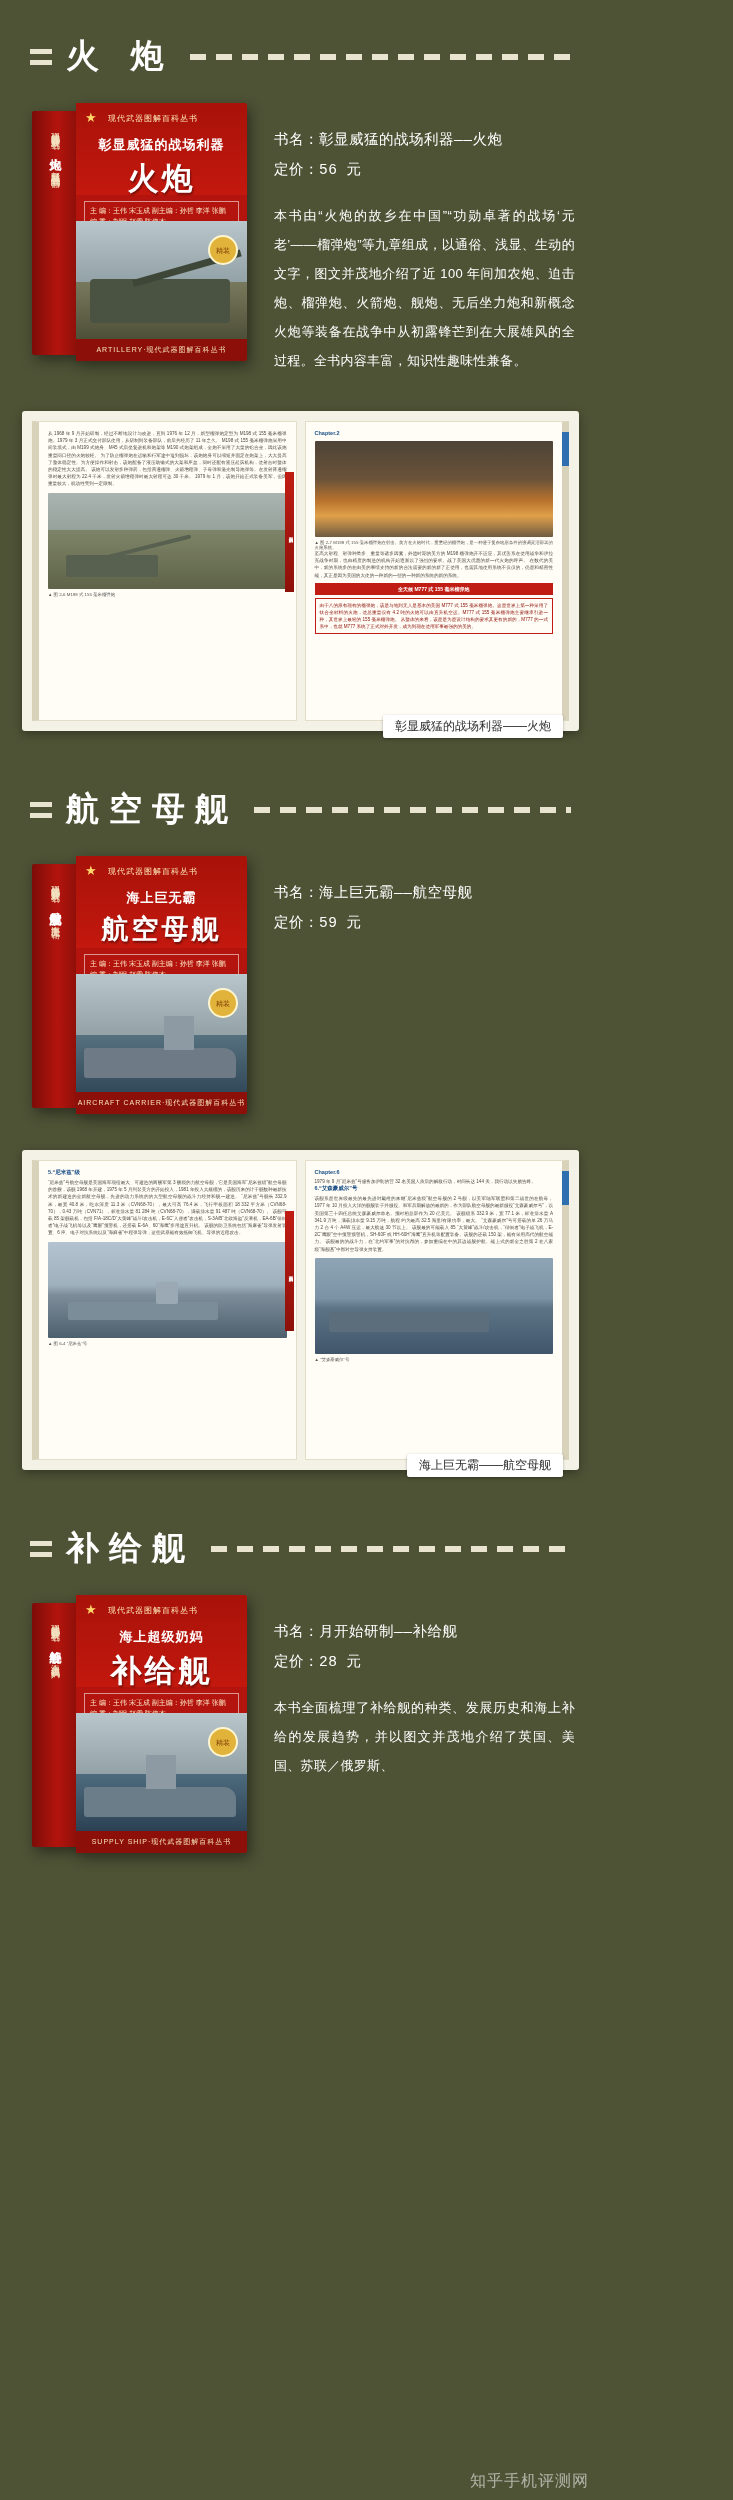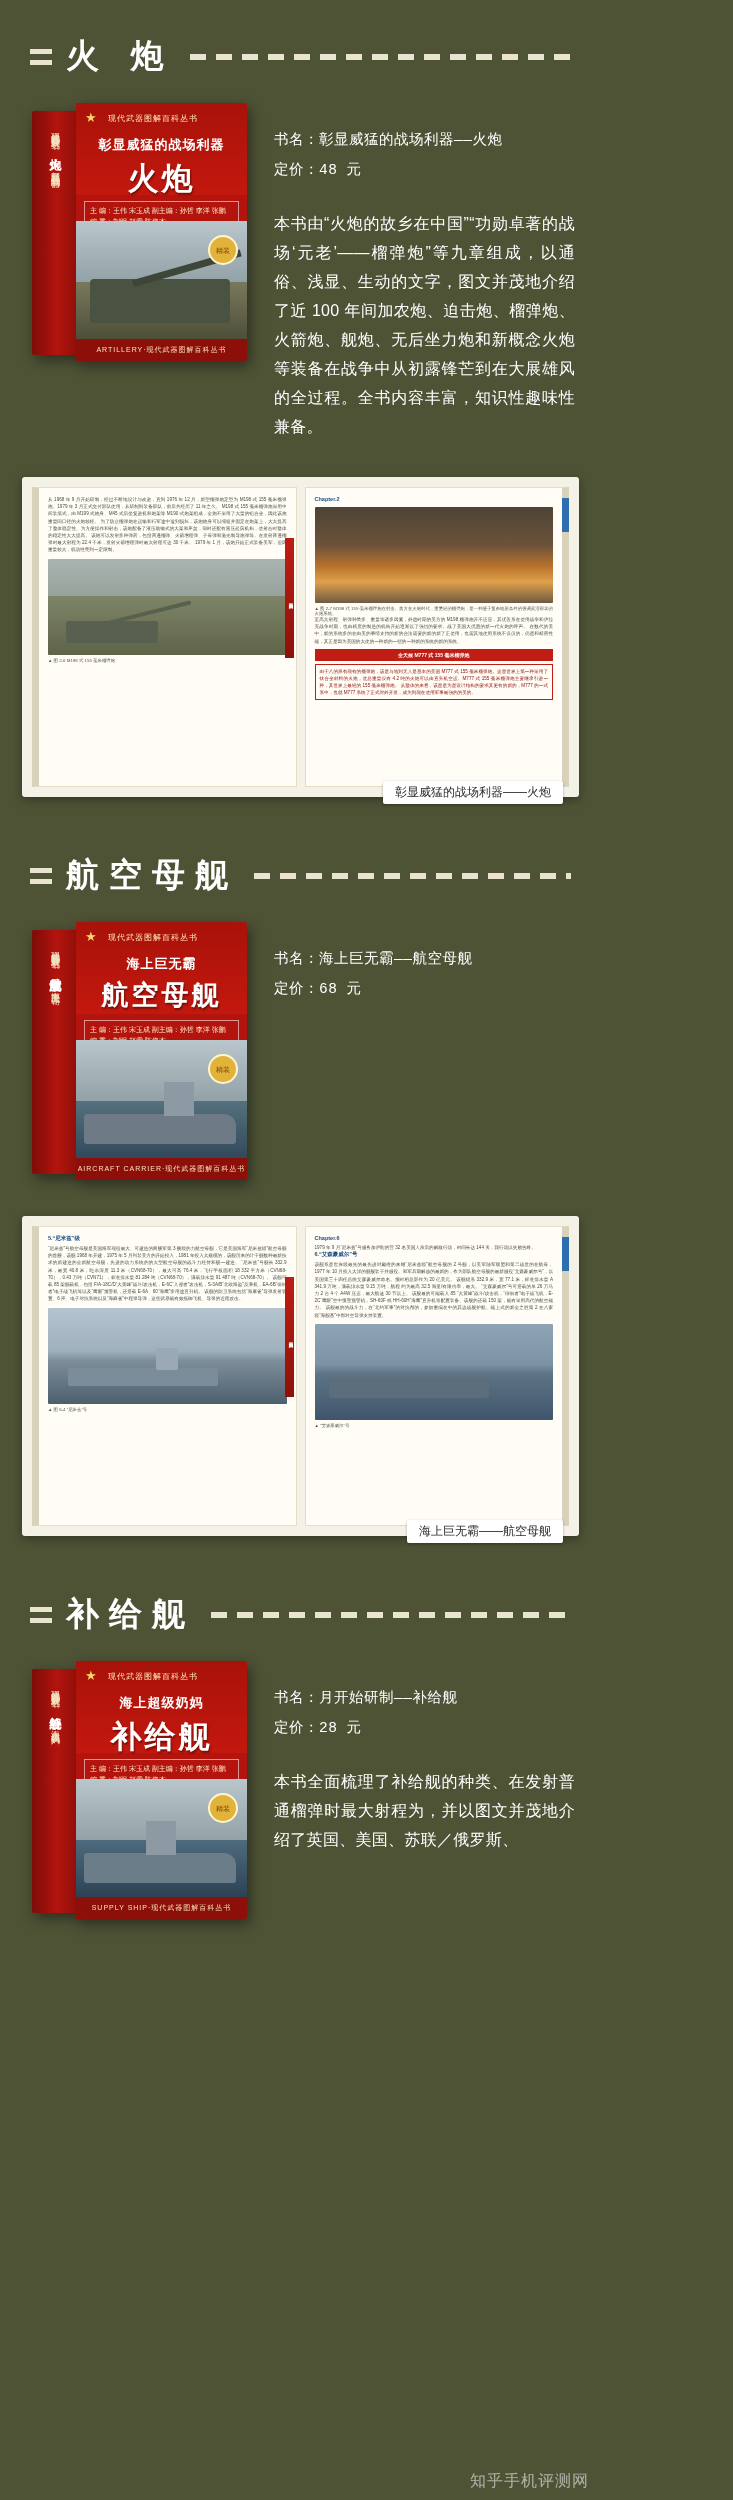--- a/index.html
+++ b/index.html
@@ -189,22 +189,22 @@
     padding-top: 22px;
   }
   .info .line {
     font-size: 14.5px;
     line-height: 30px;
     color: #ffffff;
     letter-spacing: .5px;
     font-family: Liberation Mono, monospace;
   }
   .info .desc {
-    margin-top: 24px;
-    font-size: 16px;
+    margin-top: 16px;
+    font-size: 13px;
     line-height: 29px;
     text-align: justify;
     color: #ffffff;
     letter-spacing: .3px;
   }
 
   
   .spread {
     margin: 14px 22px 10px 22px;
     background: #f4f1e6;
@@ -337,21 +337,21 @@
         </div>
         <div class="badge-seal">精装</div>
       </div>
     </div>
 
     <div class="info">
       <div class="line">
         <span>书名：</span><span>彰显威猛的战场利器——火炮</span>
       </div>
       <div class="line">
-        <span>定价：</span><span>48 元</span>
+        <span>定价：</span><span>56 元</span>
       </div>
       <div class="desc">本书由“火炮的故乡在中国”“功勋卓著的战场‘元老’——榴弹炮”等九章组成，以通俗、浅显、生动的文字，图文并茂地介绍了近 100 年间加农炮、迫击炮、榴弹炮、火箭炮、舰炮、无后坐力炮和新概念火炮等装备在战争中从初露锋芒到在大展雄风的全过程。全书内容丰富，知识性趣味性兼备。</div>
     </div>
   </div>
 
   <div class="spread">
     <div class="spread-inner">
       <div class="sp-col left">
         <div class="tinytext">从 1968 年 9 月开始研制，经过不断地设计与改进，直到 1976 年 12 月，新型榴弹炮定型为 M198 式 155 毫米榴弹炮。1979 年 3 月正式交付部队使用，从研制到装备部队，前后共经历了 11 年之久。
 
@@ -425,21 +425,21 @@
         </div>
         <div class="badge-seal">精装</div>
       </div>
     </div>
 
     <div class="info">
       <div class="line">
         <span>书名：</span><span>海上巨无霸——航空母舰</span>
       </div>
       <div class="line">
-        <span>定价：</span><span>68 元</span>
+        <span>定价：</span><span>59 元</span>
       </div>
     </div>
   </div>
 
   <div class="spread">
     <div class="spread-inner">
       <div class="sp-col left">
         <div class="chapter-head">5.“尼米兹”级</div>
         <div class="tinytext">“尼米兹”号航空母舰是美国海军现役最大、可建造的两艘军第 3 艘级的力航空母舰，它是美国海军“尼米兹级”航空母舰的首艘，该舰 1968 年开建，1975 年 5 月列装美方的开始投入，1981 年投入大规模的，该舰历来的计于舰数种最新技术的新建造的全新航空母舰，先进的动力系统的的大型航空母舰的战斗力经持和舰一建造。
 
@@ -519,18 +519,18 @@
       </div>
     </div>
 
     <div class="info">
       <div class="line">
         <span>书名：</span><span>月开始研制——补给舰</span>
       </div>
       <div class="line">
         <span>定价：</span><span>28 元</span>
       </div>
-      <div class="desc">本书全面梳理了补给舰的种类、在发射普通榴弹时最大射程为，并以图文并茂地介绍了英国、美国、苏联／俄罗斯、</div>
+      <div class="desc">本书全面梳理了补给舰的种类、发展历史和海上补给的发展趋势，并以图文并茂地介绍了英国、美国、苏联／俄罗斯、</div>
     </div>
   </div>
 
   <div class="wm">知乎手机评测网</div>
 </div>
 
 </body></html>

